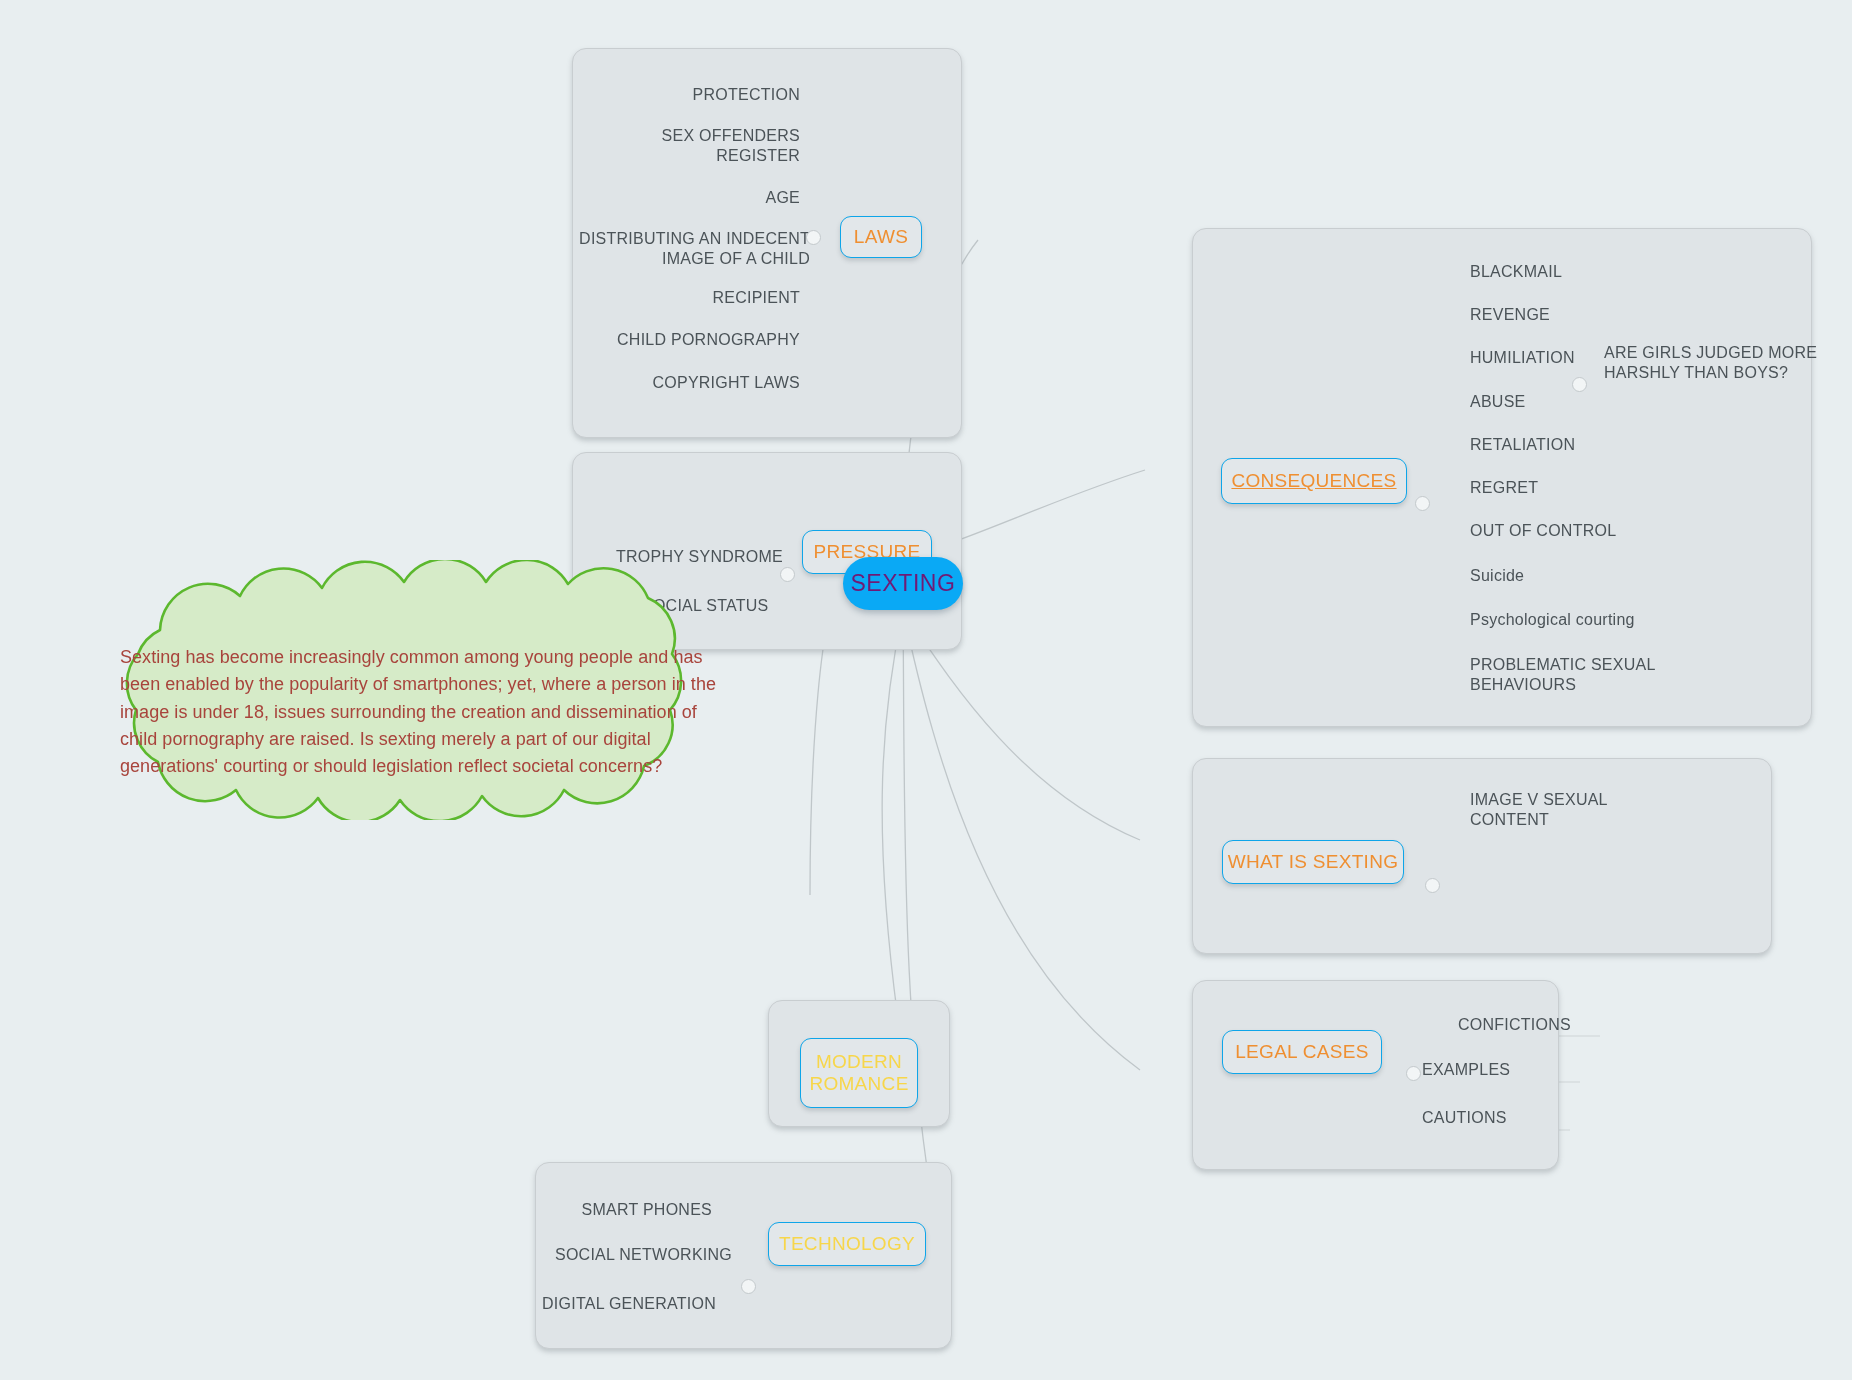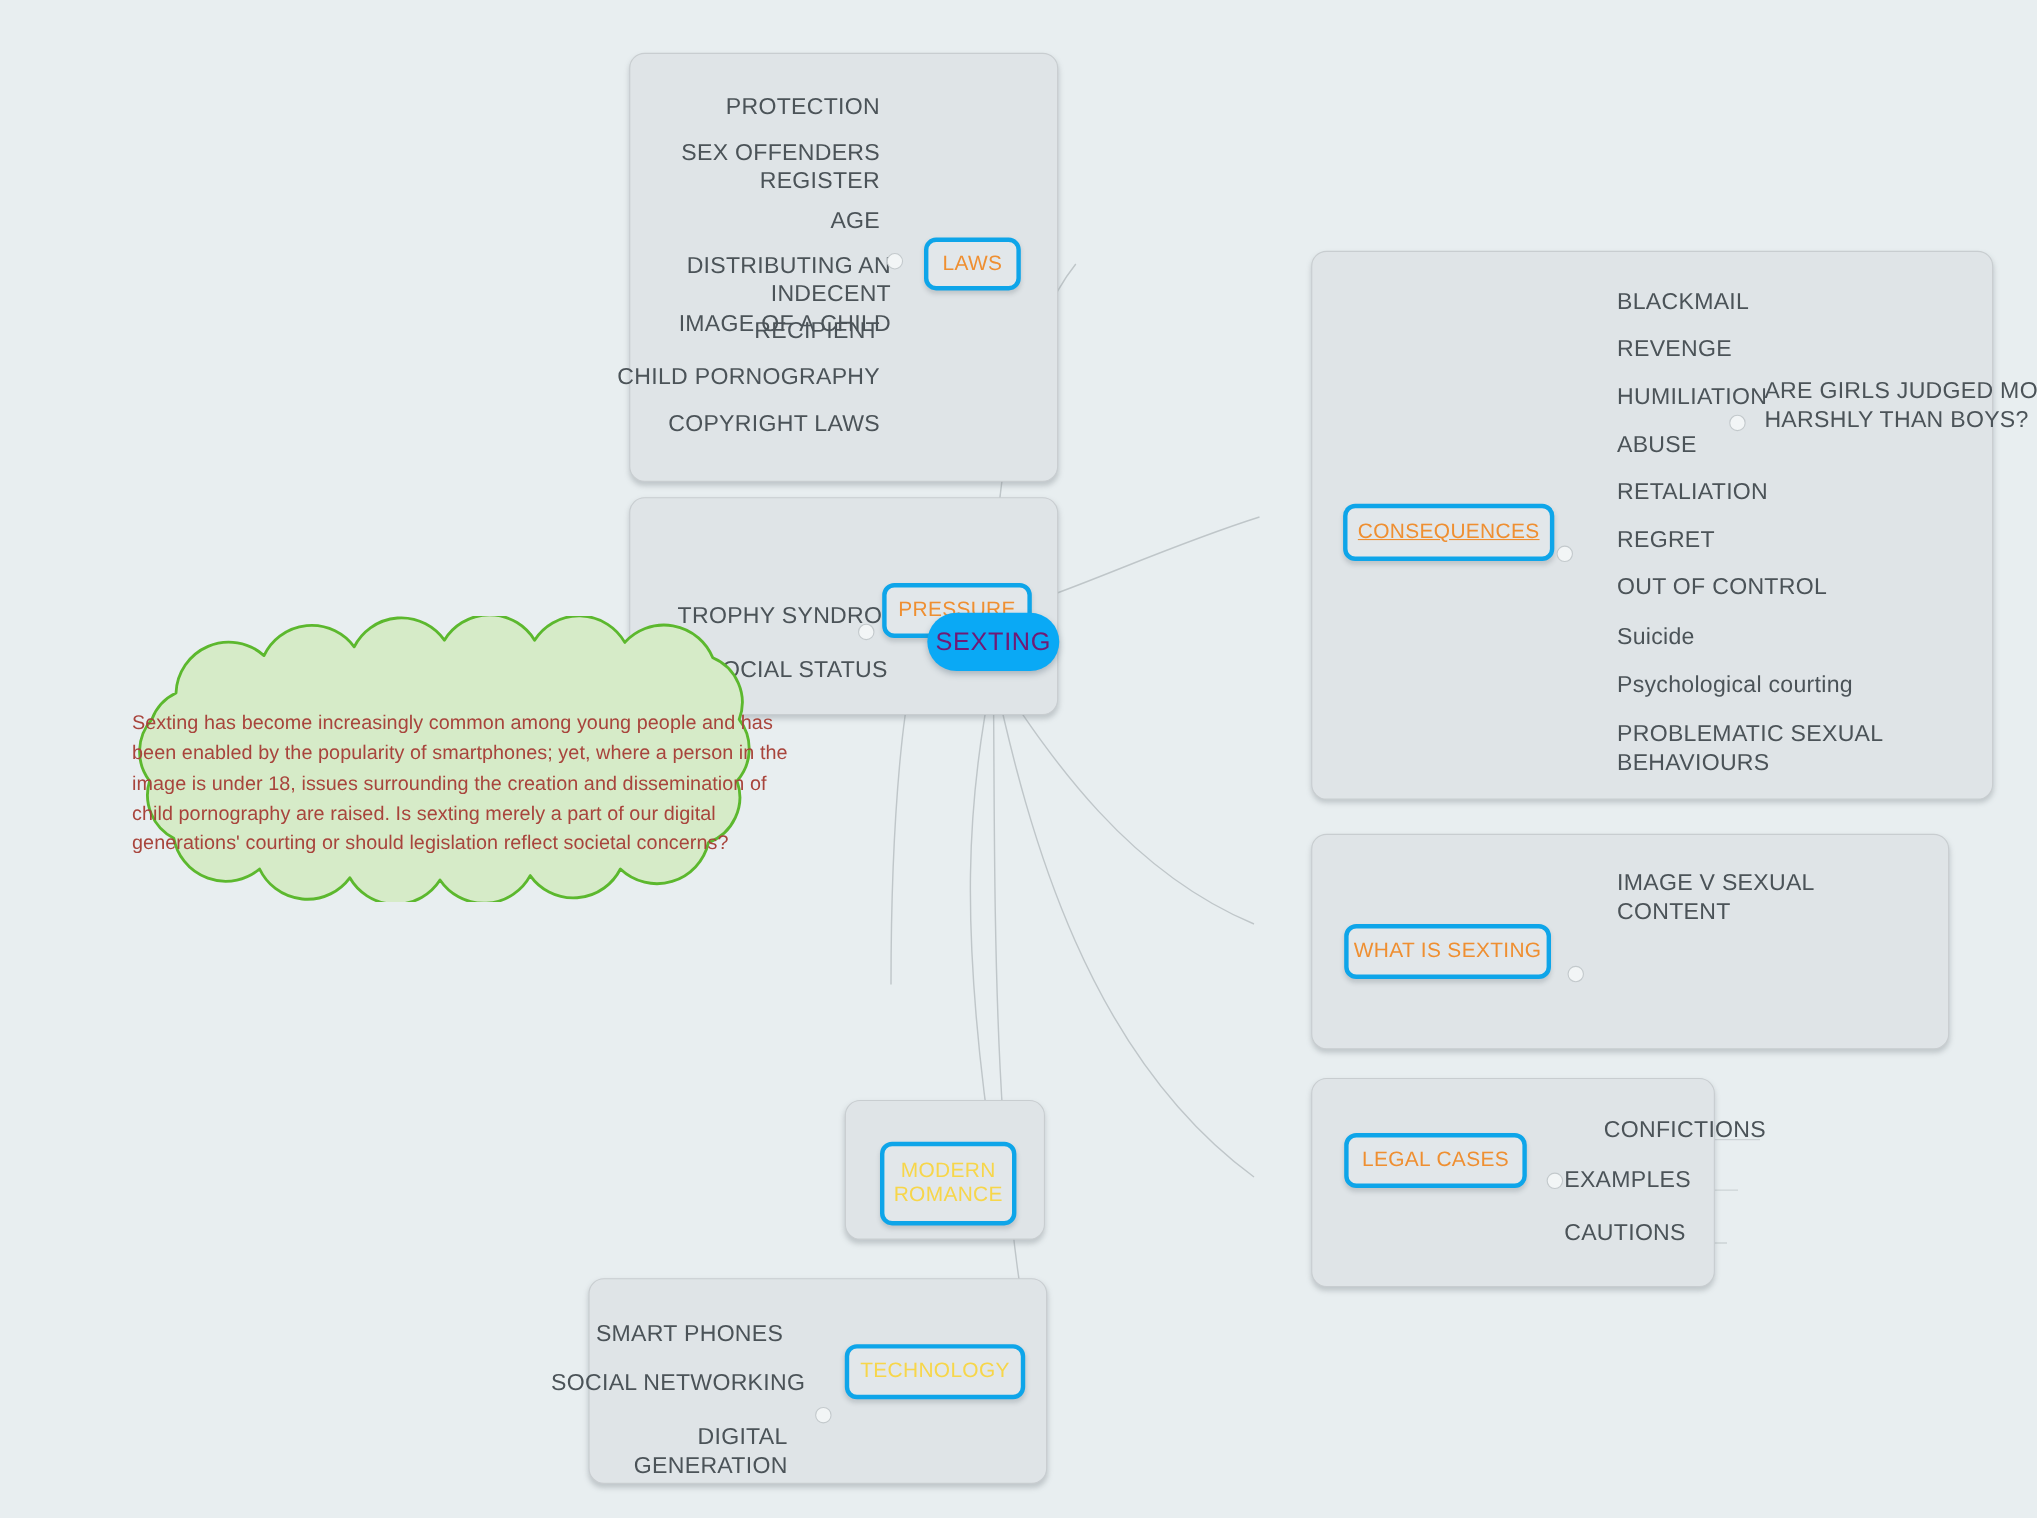--- a/index.html
+++ b/index.html
@@ -33,39 +33,39 @@
     background: #dfe4e7;
     border: 1px solid #c8cdd0;
     border-radius: 14px;
     box-shadow: 0 3px 5px rgba(120,130,136,0.35);
     z-index: 2;
   }
   
   .branch-pill {
     position: absolute;
     background: #e2e7ea;
-    border: 4px solid #0ea5e9;
+    border: 1px solid #0ea5e9;
     border-radius: 11px;
     box-shadow: 0 3px 4px rgba(120,130,136,0.30);
     display: flex;
     align-items: center;
     justify-content: center;
     text-align: center;
     letter-spacing: 0.3px;
     z-index: 4;
   }
   .branch-pill.orange { color: #ef8f31; }
   .branch-pill.yellow { color: #f7d64a; }
   .branch-pill .lbl { line-height: 1.18; white-space: pre-line; }
 
   
   .leaf {
     position: absolute;
     color: #4b5358;
-    font-size: 21px;
+    font-size: 16px;
     line-height: 1.26;
     letter-spacing: 0.25px;
     white-space: pre-line;
     z-index: 3;
   }
   .leaf.r   { text-align: right; }
   .leaf.l   { text-align: left;  }
   .leaf.note { font-size: 14.5px; line-height: 1.35; letter-spacing: 0.1px; }
 
   

